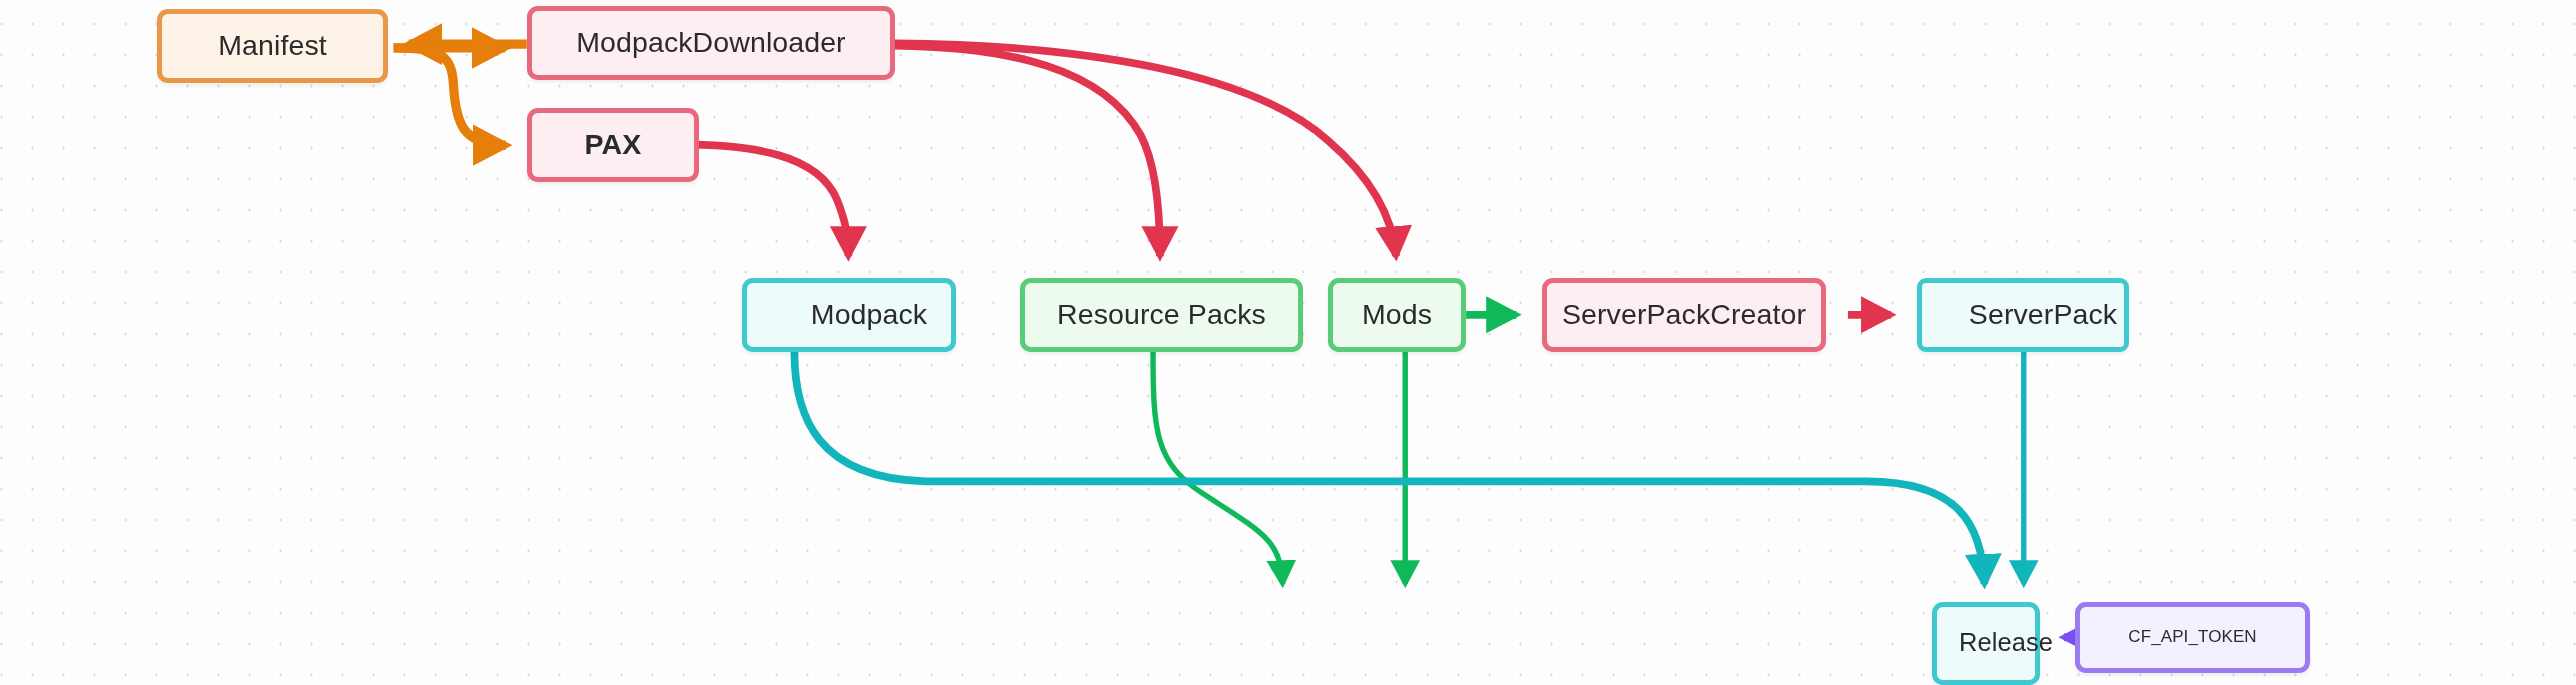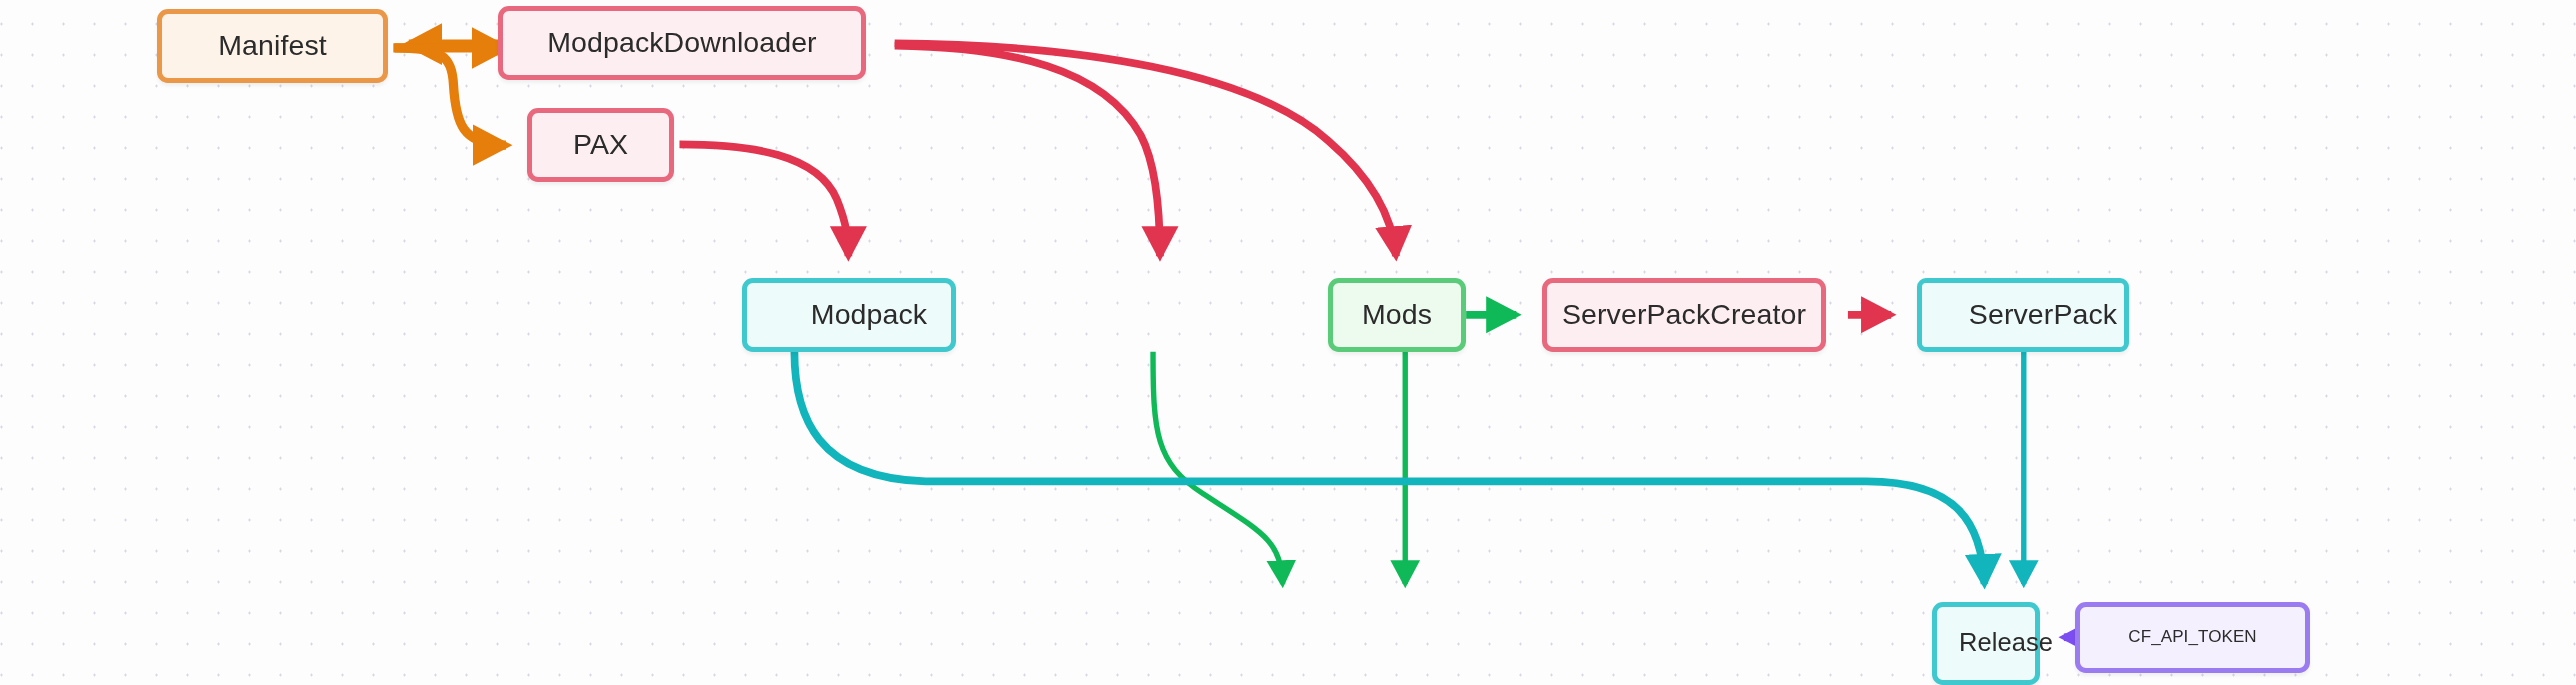--- a/index.html
+++ b/index.html
@@ -109,32 +109,35 @@
       <path d="M 2624,456 L 2624,757" stroke="#11b5bb" stroke-width="7" marker-end="url(#ah-cyan-thin)"></path>
 
       <path d="M 2690,826 L 2676,826" stroke="#7c4df0" stroke-width="10" marker-end="url(#ah-purple)"></path>
     </g>
   </svg>
 
   <div class="node n-orange" style="left:157px;top:9.3px;width:231px;height:74px;">
     <span class="node-label">Manifest</span>
   </div>
 
-  <div class="node n-pink" style="left:498px;top:6.2px;width:368px;height:74px;">
+  <div class="node n-pink" style="left:527px;top:6.2px;width:368px;height:74px;">
     <span class="node-label">ModpackDownloader</span>
   </div>
 
-  <div class="node n-pink" style="left:527px;top:108px;width:147px;height:74px;">
+  <div class="node n-pink" style="left:527px;top:108px;width:172px;height:74px;font-weight:bold;">
     <span class="node-label">PAX</span>
   </div>
 
   <div class="node n-cyan" style="left:742px;top:278px;width:214px;height:74px;">
     <span class="node-label">Modpack</span>
   </div>
 
+  <div class="node n-green" style="left:1020px;top:278px;width:283px;height:74px;">
+    <span class="node-label">Resource Packs</span>
+  </div>
 
   <div class="node n-green" style="left:1328px;top:278px;width:138px;height:74px;">
     <span class="node-label">Mods</span>
   </div>
 
   <div class="node n-pink" style="left:1542px;top:278px;width:284px;height:74px;">
     <span class="node-label">ServerPackCreator</span>
   </div>
 
   <div class="node n-cyan" style="left:1917px;top:278px;width:212px;height:74px;border-radius:9px;">

